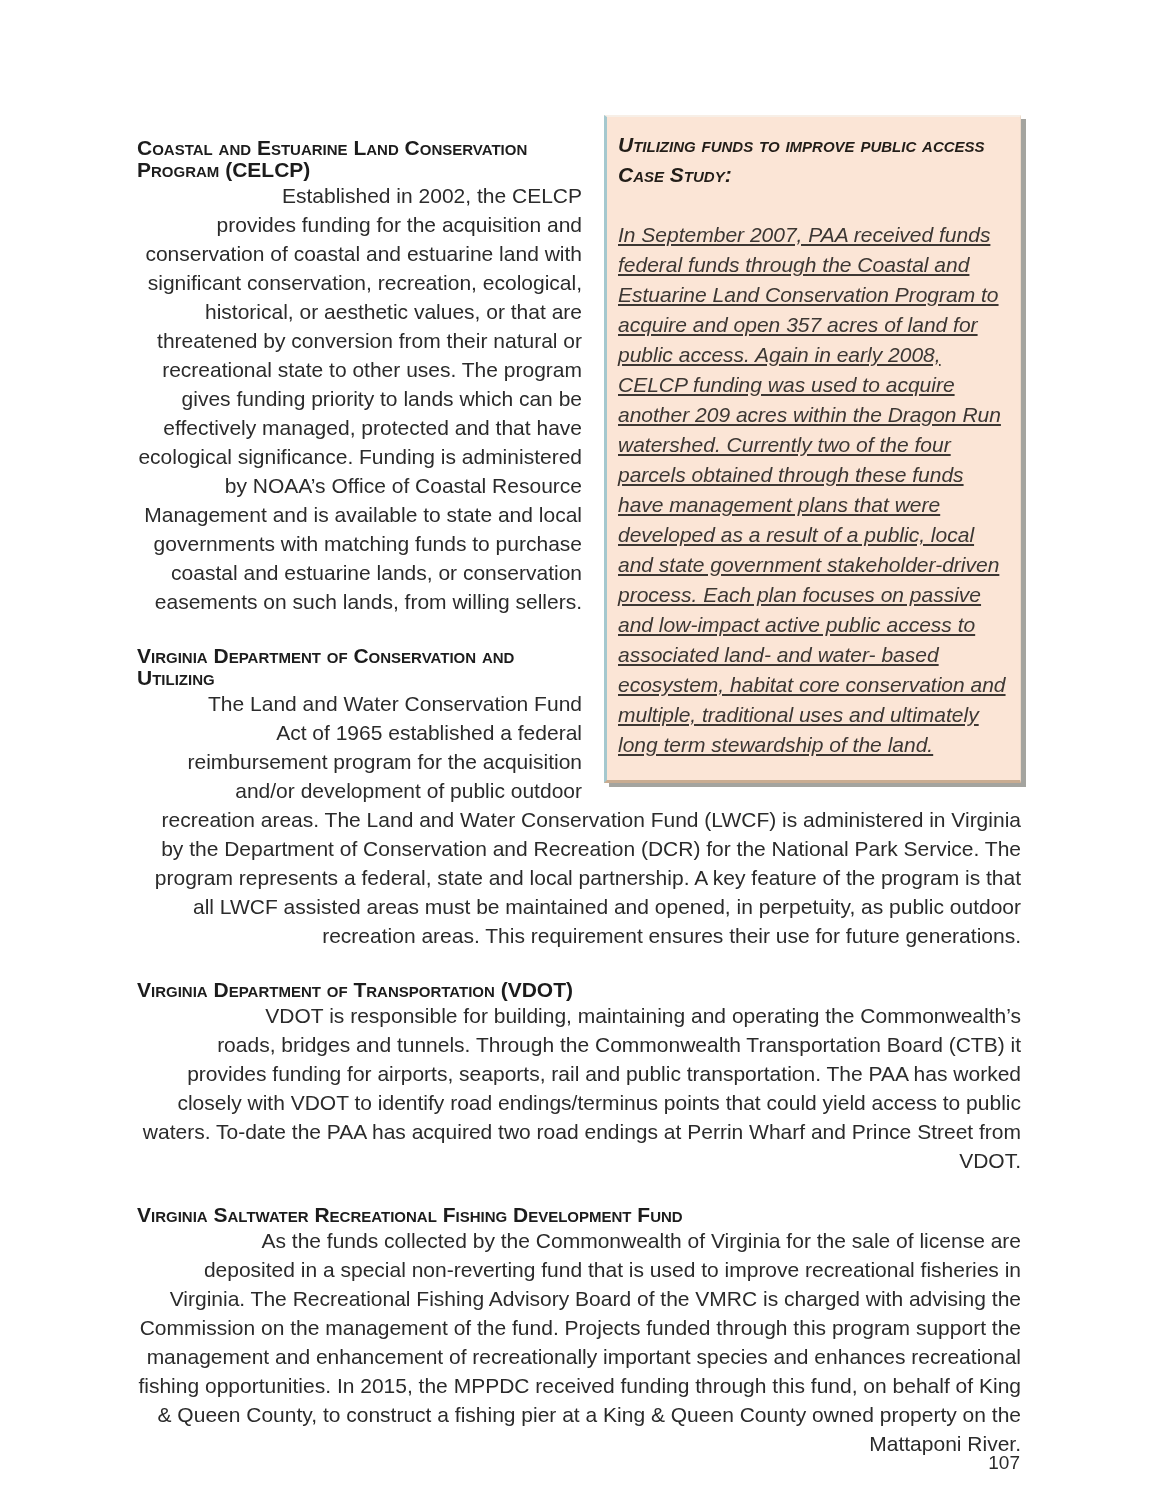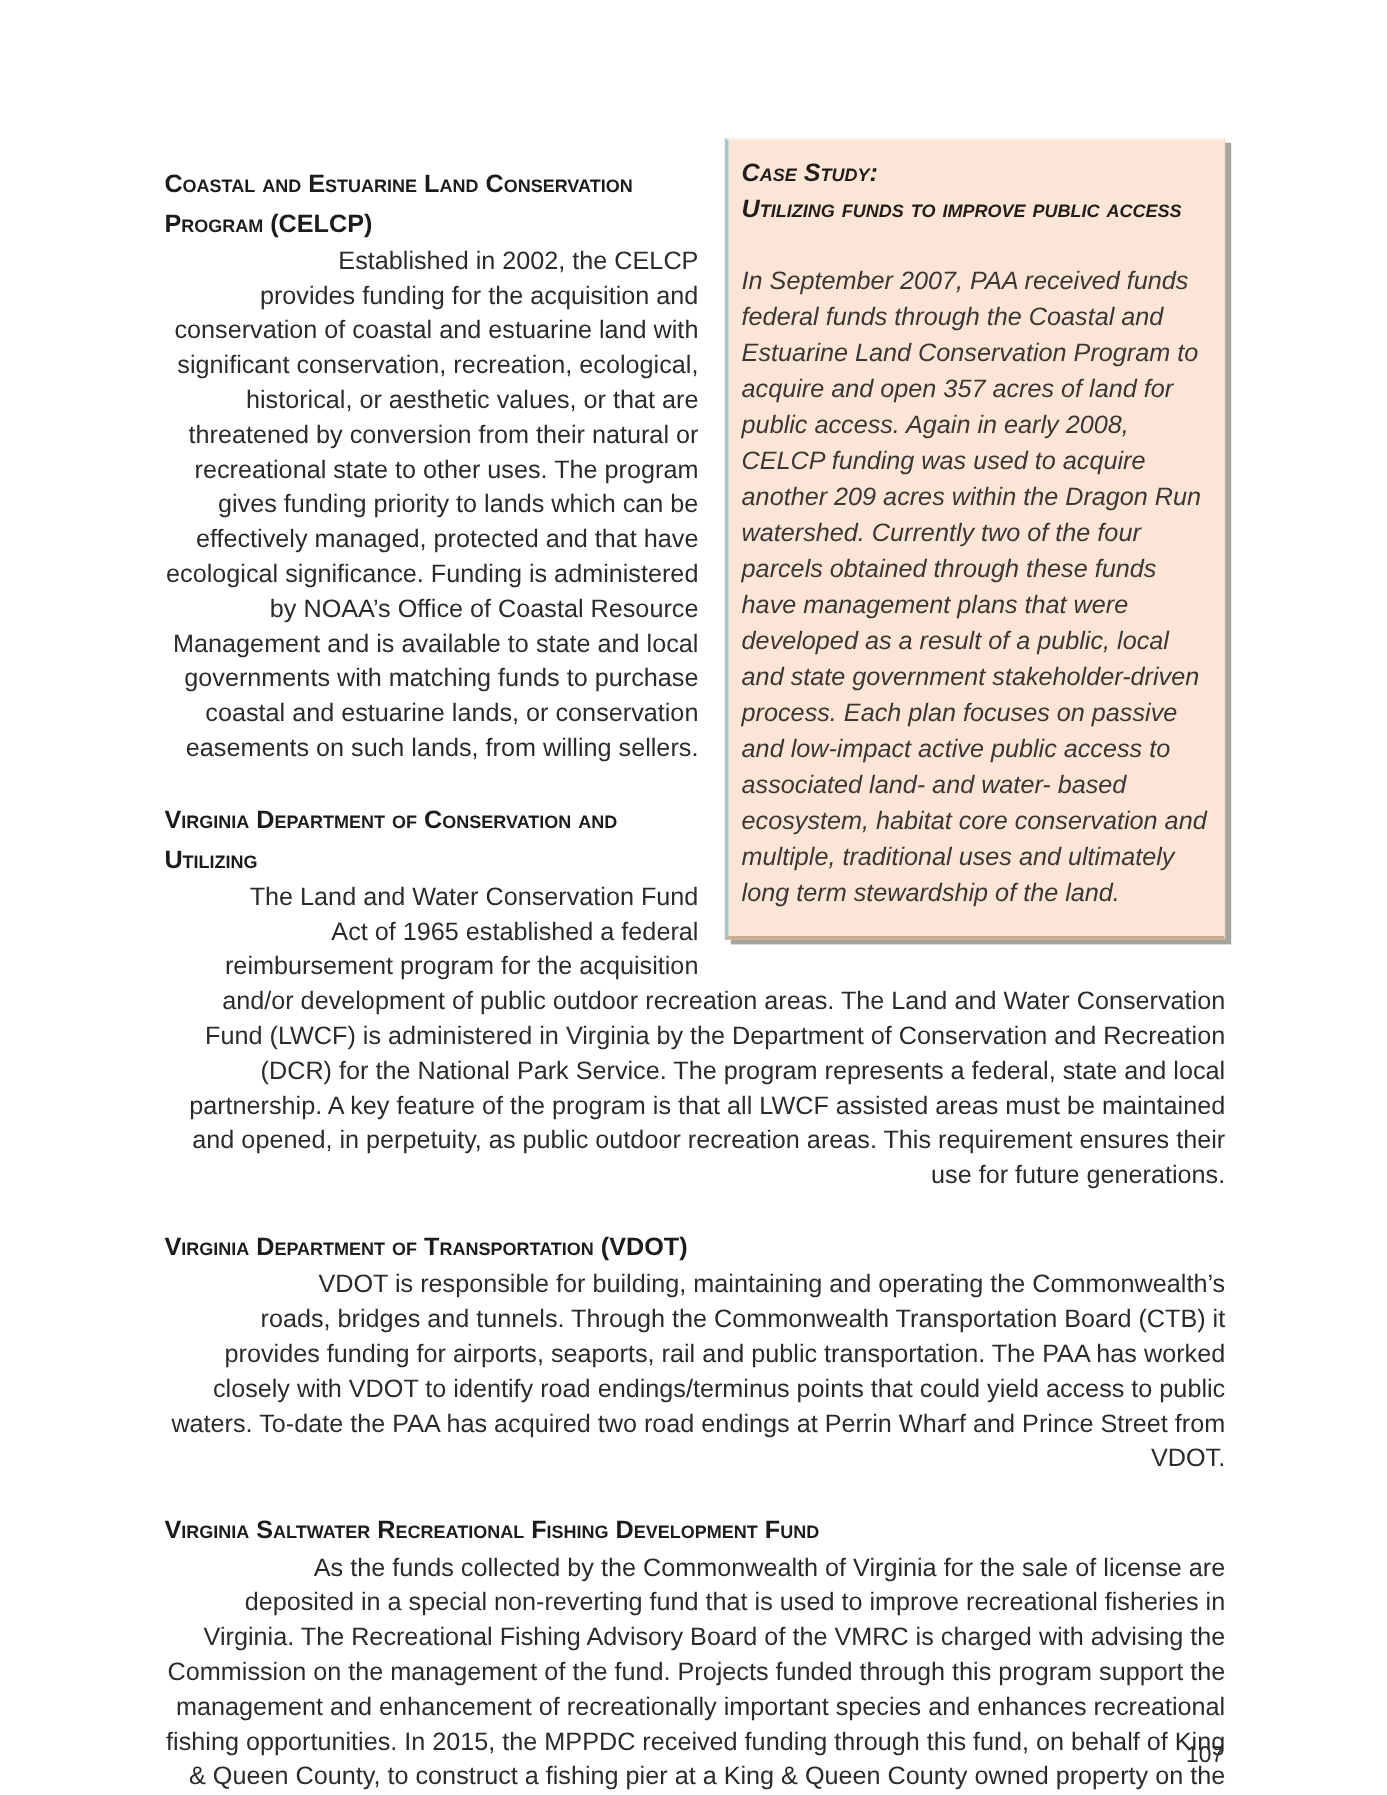--- a/index.html
+++ b/index.html
@@ -19,41 +19,41 @@
     background:#fbe5d6;
     border-left:3px solid #a5c8ce;
     border-top:2px solid #f7efe7;
     border-right:1px solid #ecd9c9;
     border-bottom:3px solid #c9ac91;
     box-shadow:5px 4px 0 #a4a49f;
     padding:13px 14px 20px 11px;
     font-style:italic; color:#3c3733; line-height:30px; font-size:21px;
   }
   .cs-title { font-weight:bold; font-variant:small-caps; color:#221d18; }
-  .cs-body  { margin-top:30px; }
+  .cs-body  { margin-top:30px;text-decoration:underline; }
   h2.sec {
     font-variant:small-caps; font-weight:bold; color:#1c1c1c;
-    font-size:21px; line-height:33px; margin:29px 0 0 0;
+    font-size:21px; line-height:22px; margin:29px 0 0 0;
   }
   h2.first { margin-top:0; padding-top:22px; }
   p.body { text-indent:68px; margin:0;text-align:right; }
   .page-number {
     position:absolute; right:136px; top:1452px;
     font-size:19px; line-height:22px; color:#2b2b2b;
   }
 </style>
 </head>
 <body>
 
 <div class="page">
   <div class="content">
 
     <aside class="case-study">
+      <div class="cs-title">Utilizing funds to improve public access</div>
       <div class="cs-title">Case Study:</div>
-      <div class="cs-title">Utilizing funds to improve public access</div>
       <div class="cs-body">In September 2007, PAA received funds federal funds through the Coastal and Estuarine Land Conservation Program to acquire and open 357 acres of land for public access. Again in early 2008, CELCP funding was used to acquire another 209 acres within the Dragon Run watershed. Currently two of the four parcels obtained through these funds have management plans that were developed as a result of a public, local and state government stakeholder-driven process. Each plan focuses on passive and low-impact active public access to associated land- and water- based ecosystem, habitat core conservation and multiple, traditional uses and ultimately long term stewardship of the land.</div>
     </aside>
 
     <h2 class="sec first">Coastal and Estuarine Land Conservation Program (CELCP)</h2>
     <p class="body">Established in 2002, the CELCP provides funding for the acquisition and conservation of coastal and estuarine land with significant conservation, recreation, ecological, historical, or aesthetic values, or that are threatened by conversion from their natural or recreational state to other uses. The program gives funding priority to lands which can be effectively managed, protected and that have ecological significance. Funding is administered by NOAA’s Office of Coastal Resource Management and is available to state and local governments with matching funds to purchase coastal and estuarine lands, or conservation easements on such lands, from willing sellers.</p>
 
     <h2 class="sec">Virginia Department of Conservation and Utilizing</h2>
     <p class="body">The Land and Water Conservation Fund Act of 1965 established a federal reimbursement program for the acquisition and/or development of public outdoor recreation areas. The Land and Water Conservation Fund (LWCF) is administered in Virginia by the Department of Conservation and Recreation (DCR) for the National Park Service. The program represents a federal, state and local partnership. A key feature of the program is that all LWCF assisted areas must be maintained and opened, in perpetuity, as public outdoor recreation areas. This requirement ensures their use for future generations.</p>
 
     <h2 class="sec">Virginia Department of Transportation (VDOT)</h2>

